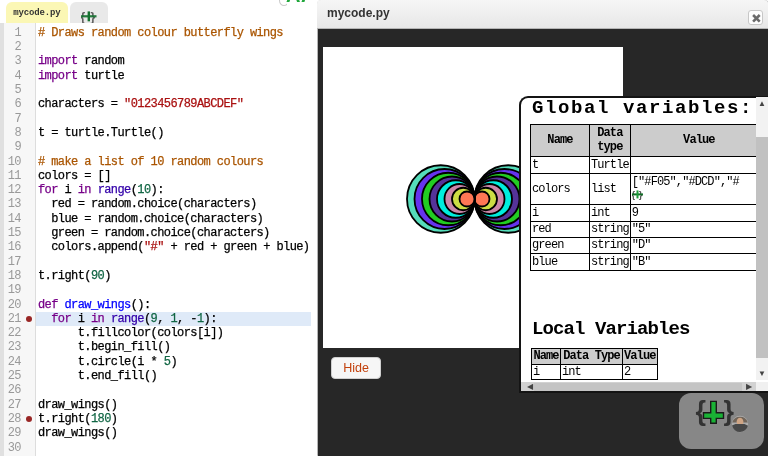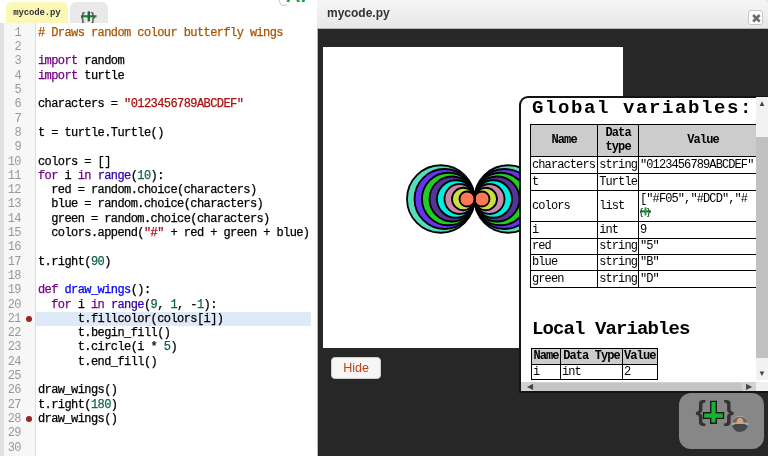--- a/index.html
+++ b/index.html
@@ -86,20 +86,21 @@
 30</pre>
   <pre class="abs code"><span class="c"># Draws random colour butterfly wings</span>
 
 <span class="k">import</span> random
 <span class="k">import</span> turtle
 
 characters = <span class="s">"0123456789ABCDEF"</span>
 
 t = turtle.Turtle()
 
+<span class="c"># make a list of 10 random colours</span>
 colors = []
 <span class="k">for</span> i <span class="k">in</span> <span class="b">range</span>(<span class="n">10</span>):
   red = random.choice(characters)
   blue = random.choice(characters)
   green = random.choice(characters)
   colors.append(<span class="s">"#"</span> + red + green + blue)
 
 t.right(<span class="n">90</span>)
 
 <span class="k">def</span> <span class="d">draw_wings</span>():
@@ -173,25 +174,20 @@
   <div class="abs" id="vars"></div>
   <div class="abs" id="gtitle">Global variables:</div>
   <table class="abs" id="gtable">
     <tbody>
         <tr style="height:31.5px;">
           <th style="width:66.5px;">Name</th>
           <th style="width:37px;">Data<br>type</th>
           <th style="width:150px;">Value</th>
         </tr>
     <tr style="height:17px;">
-          <td>characters</td>
-          <td>string</td>
-          <td>"0123456789ABCDEF"</td>
-        </tr>
-    <tr style="height:17px;">
           <td>t</td>
           <td>Turtle</td>
           <td></td>
         </tr>
     <tr style="height:31px;">
           <td>colors</td>
           <td>list</td>
           <td>["#F05","#DCD","#<br><svg width="11" height="10" style="vertical-align:-1px;">
               <text x="-0.5" y="8" font-family="Liberation Sans,sans-serif" font-size="9.5" font-weight="bold" fill="#555">{</text>
               <text x="6.8" y="8" font-family="Liberation Sans,sans-serif" font-size="9.5" font-weight="bold" fill="#555">}</text>
@@ -203,28 +199,28 @@
           <td>i</td>
           <td>int</td>
           <td>9</td>
         </tr>
     <tr style="height:16px;">
           <td>red</td>
           <td>string</td>
           <td>"5"</td>
         </tr>
     <tr style="height:16.5px;">
+          <td>green</td>
+          <td>string</td>
+          <td>"D"</td>
+        </tr>
+    <tr style="height:16.5px;">
           <td>blue</td>
           <td>string</td>
           <td>"B"</td>
-        </tr>
-    <tr style="height:16.5px;">
-          <td>green</td>
-          <td>string</td>
-          <td>"D"</td>
         </tr>
   </tbody>
     </table>
   <div class="abs" id="ltitle">Local Variables</div>
   <table class="abs" id="ltable">
     <tbody>
         <tr style="height:15.5px;">
           <th style="width:26px;">Name</th>
           <th style="width:59px;">Data Type</th>
           <th style="width:31px;">Value</th>

